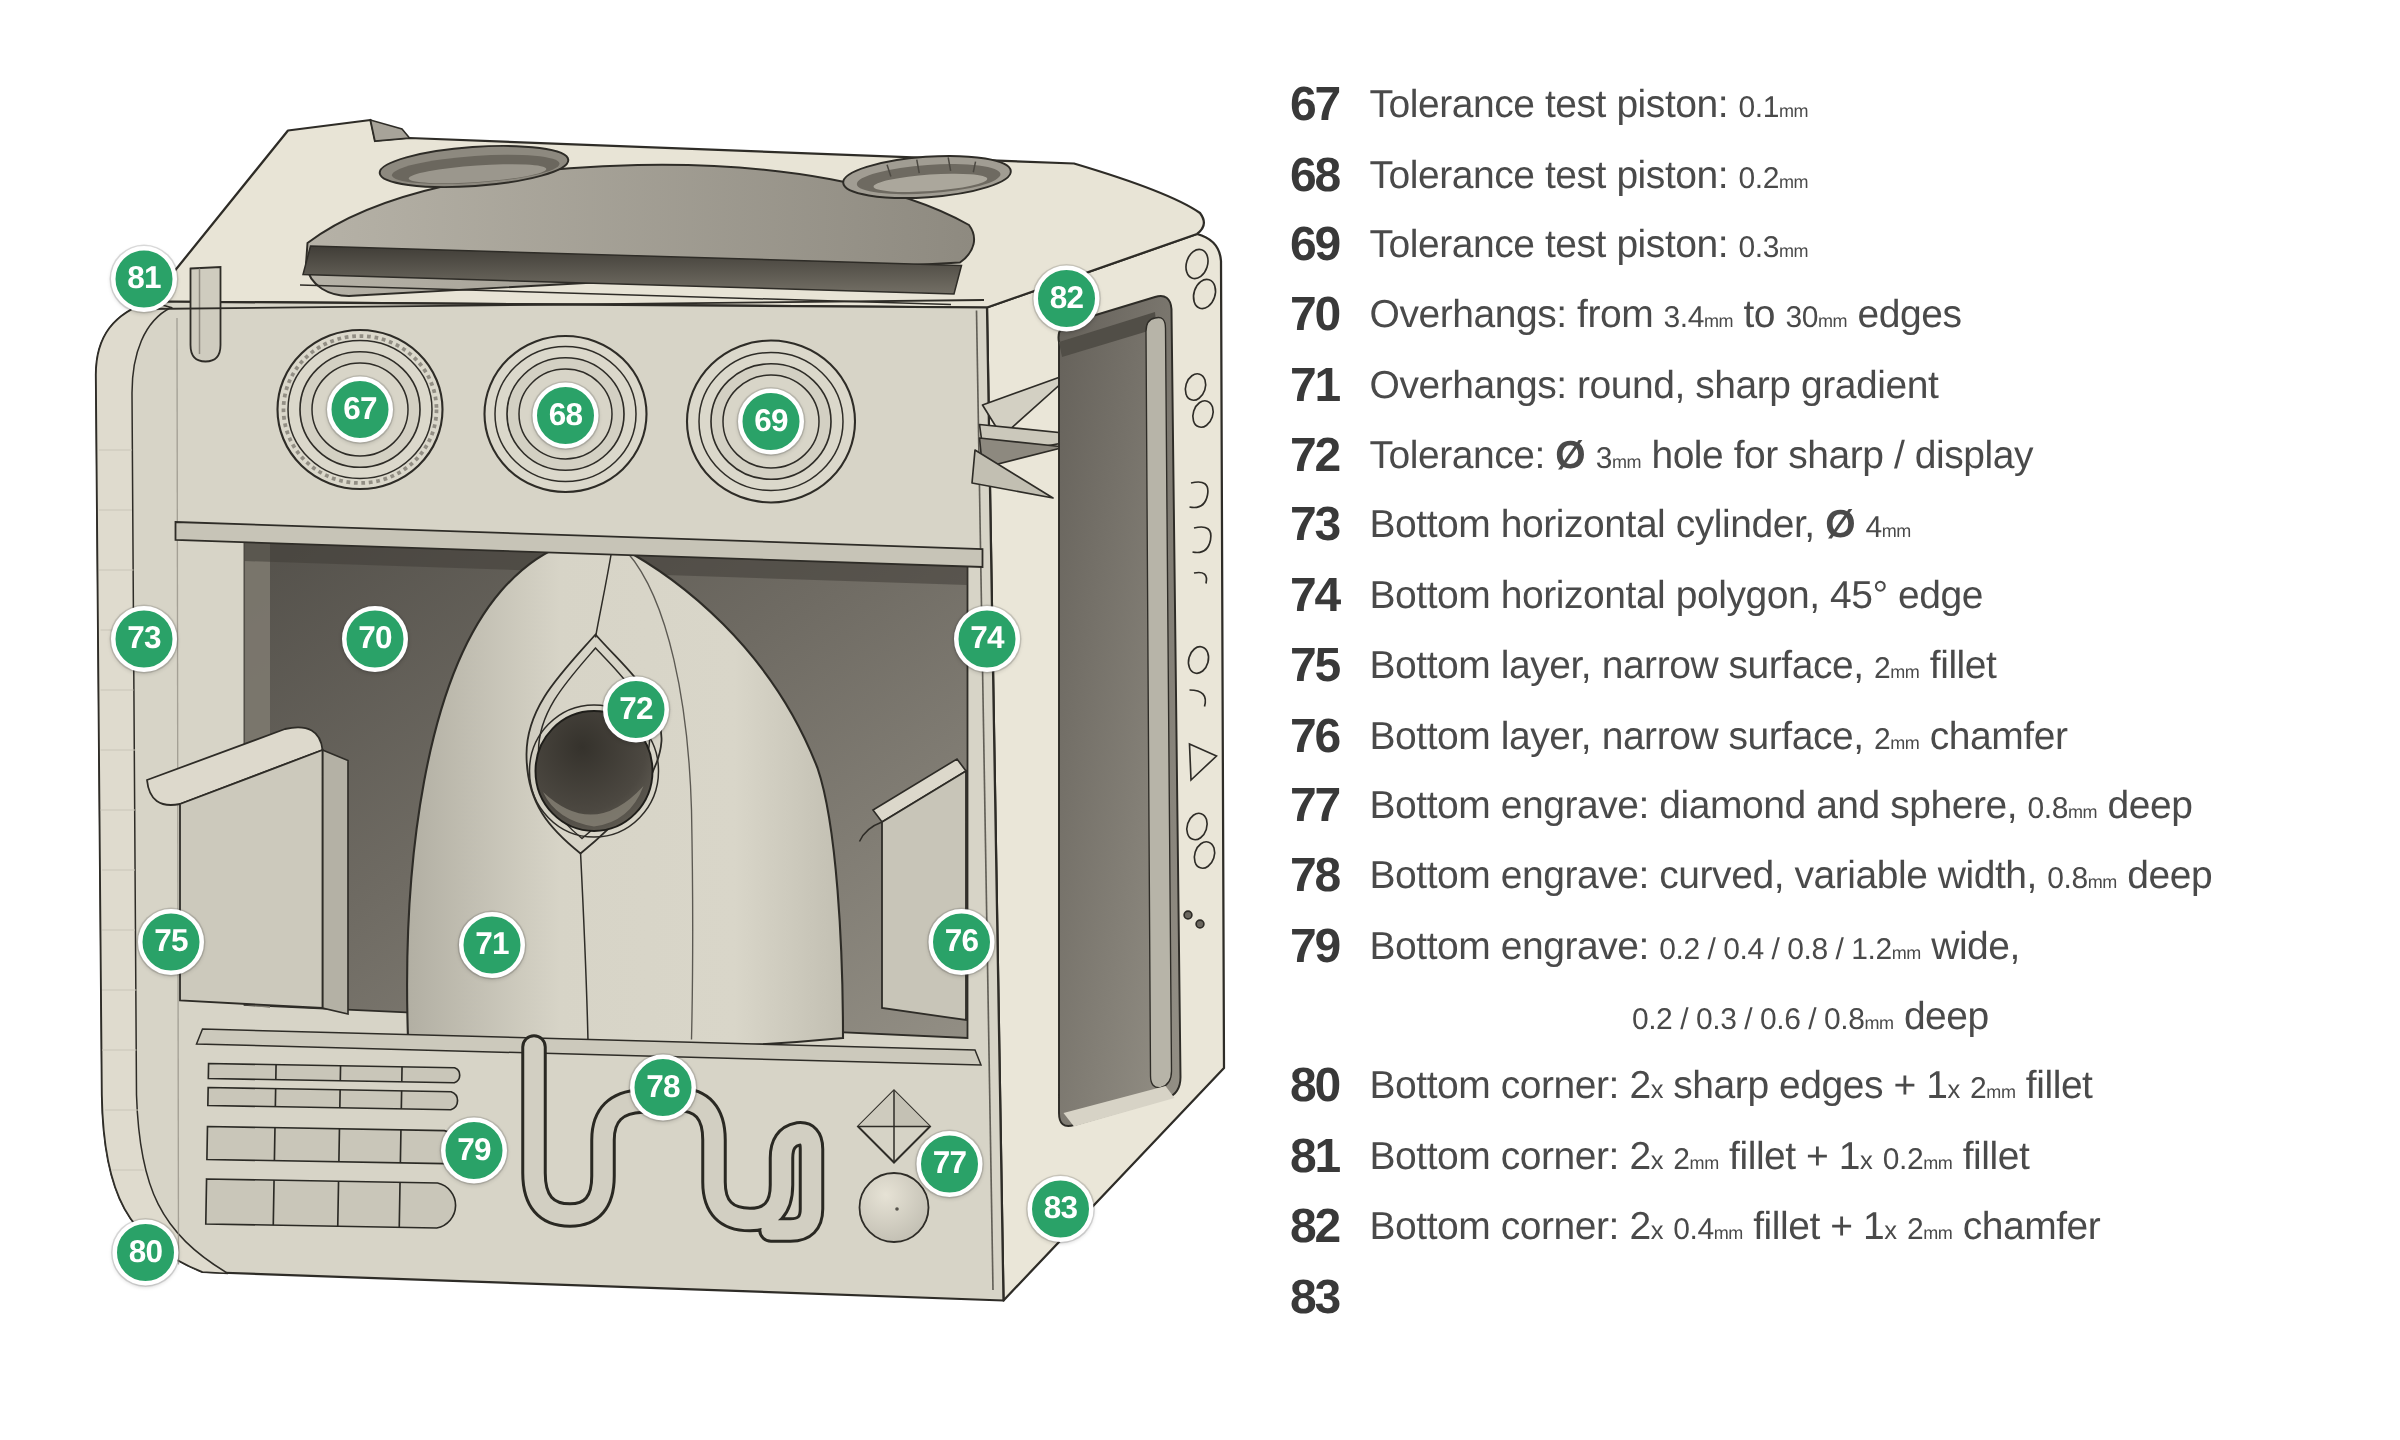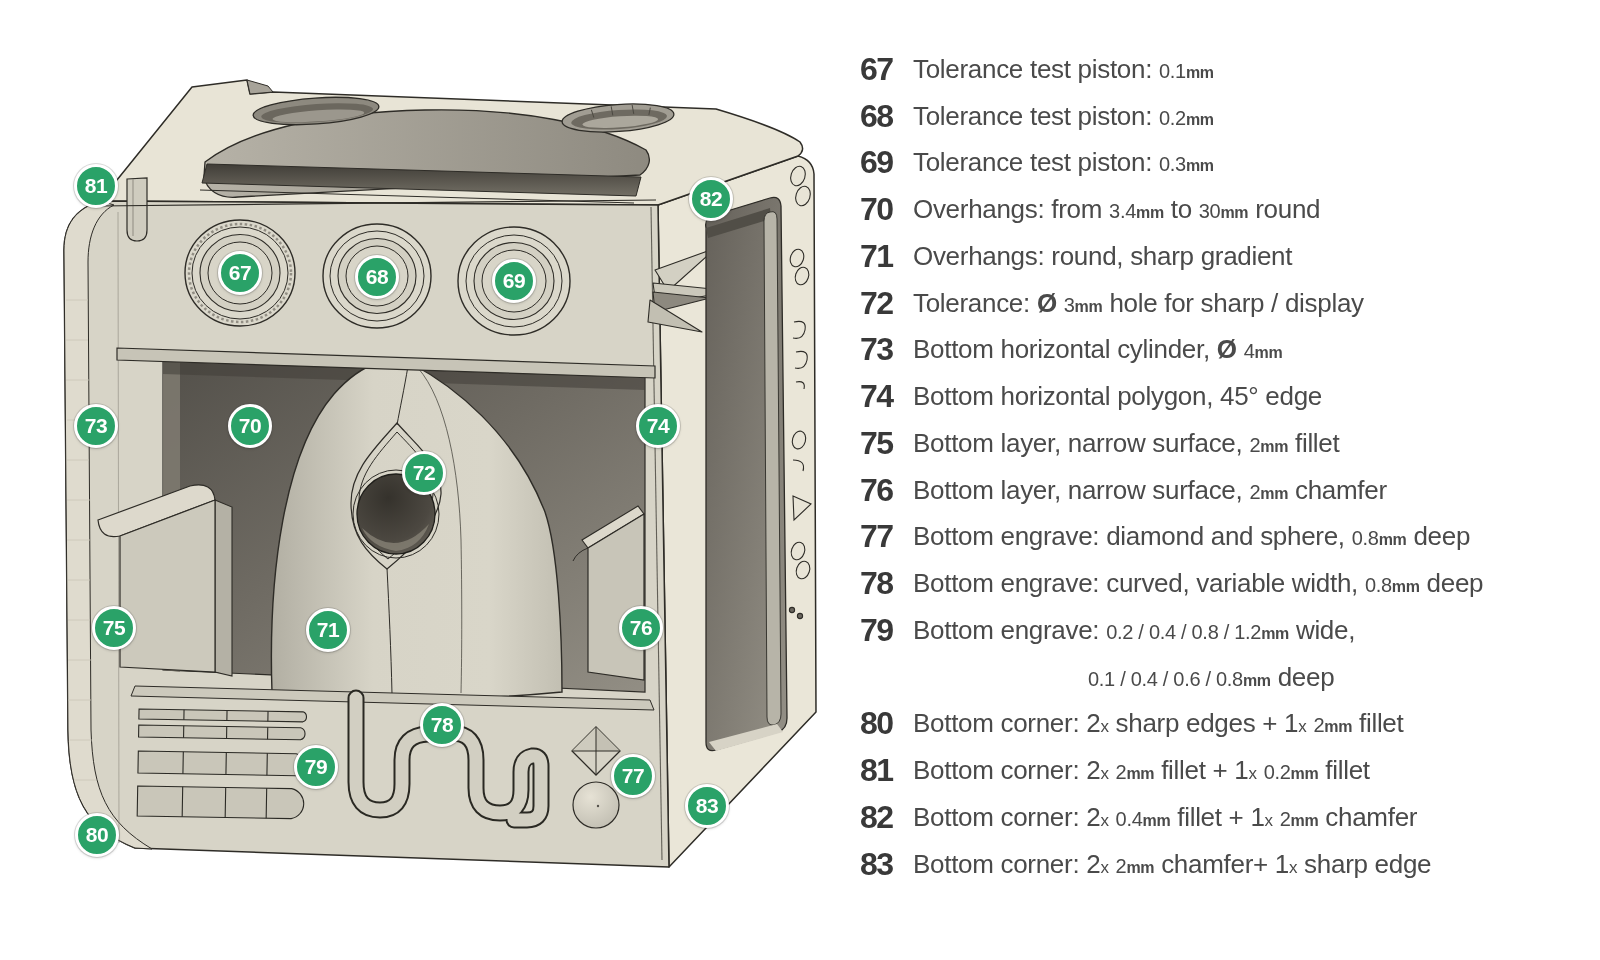--- a/index.html
+++ b/index.html
@@ -19,21 +19,21 @@
   #legend{position:absolute;left:860px;top:46px;width:720px;}
   .l-row{display:flex;align-items:center;height:46.75px;}
   .l-row.twoline{height:93.5px;flex-direction:column;align-items:stretch;}
   .l-line{display:flex;align-items:center;height:46.75px;}
   .l-num{
     width:53px;flex:0 0 53px;font-weight:bold;font-size:32px;color:#393939;
     letter-spacing:-1.5px;
   }
   .l-text{font-size:26px;color:#4a4a4a;letter-spacing:-0.3px;white-space:nowrap;}
   .l-text .n{font-size:20px;}
-  .l-text .u{font-size:16px;font-weight:bold;}
+  .l-text .u{font-size:12px;}
   .l-text .x{font-size:17px;}
   .l-text .d{font-weight:bold;}
   .l-cont{margin-left:228px;}
 </style>
 </head>
 <body>
 
 <div id="model-wrap">
 <svg id="model-svg" width="840" height="960" viewBox="0 0 840 960">
   <defs>
@@ -286,21 +286,21 @@
     </div>
     <div class="l-row">
       <div class="l-line">
         <span class="l-num">69</span>
         <span class="l-text"><span>Tolerance test piston: </span><span class="n">0.3</span><span class="u">mm</span></span>
       </div>
     </div>
     <div class="l-row">
       <div class="l-line">
         <span class="l-num">70</span>
-        <span class="l-text"><span>Overhangs: from </span><span class="n">3.4</span><span class="u">mm</span><span> to </span><span class="n">30</span><span class="u">mm</span><span> round</span></span>
+        <span class="l-text"><span>Overhangs: from </span><span class="n">3.4</span><span class="u">mm</span><span> to </span><span class="n">30</span><span class="u">mm</span><span> edges</span></span>
       </div>
     </div>
     <div class="l-row">
       <div class="l-line">
         <span class="l-num">71</span>
         <span class="l-text"><span>Overhangs: round, sharp gradient</span></span>
       </div>
     </div>
     <div class="l-row">
       <div class="l-line">
@@ -343,21 +343,21 @@
         <span class="l-num">78</span>
         <span class="l-text"><span>Bottom engrave: curved, variable width, </span><span class="n">0.8</span><span class="u">mm</span><span> deep</span></span>
       </div>
     </div>
     <div class="l-row twoline">
       <div class="l-line">
         <span class="l-num">79</span>
         <span class="l-text"><span>Bottom engrave: </span><span class="n">0.2 / 0.4 / 0.8 / 1.2</span><span class="u">mm</span><span> wide,</span></span>
       </div>
       <div class="l-line">
-        <span class="l-text l-cont"><span class="n">0.1 / 0.4 / 0.6 / 0.8</span><span class="u">mm</span><span> deep</span></span>
+        <span class="l-text l-cont"><span class="n">0.2 / 0.3 / 0.6 / 0.8</span><span class="u">mm</span><span> deep</span></span>
       </div>
     </div>
     <div class="l-row">
       <div class="l-line">
         <span class="l-num">80</span>
         <span class="l-text"><span>Bottom corner: </span><span>2</span><span class="x">x</span><span> sharp edges + </span><span>1</span><span class="x">x</span><span> </span><span class="n">2</span><span class="u">mm</span><span> fillet</span></span>
       </div>
     </div>
     <div class="l-row">
       <div class="l-line">
@@ -367,16 +367,15 @@
     </div>
     <div class="l-row">
       <div class="l-line">
         <span class="l-num">82</span>
         <span class="l-text"><span>Bottom corner: </span><span>2</span><span class="x">x</span><span> </span><span class="n">0.4</span><span class="u">mm</span><span> fillet + </span><span>1</span><span class="x">x</span><span> </span><span class="n">2</span><span class="u">mm</span><span> chamfer</span></span>
       </div>
     </div>
     <div class="l-row">
       <div class="l-line">
         <span class="l-num">83</span>
-        <span class="l-text"><span>Bottom corner: </span><span>2</span><span class="x">x</span><span> </span><span class="n">2</span><span class="u">mm</span><span> chamfer+ </span><span>1</span><span class="x">x</span><span> sharp edge</span></span>
       </div>
     </div>
   </div>
 
 </body></html>

